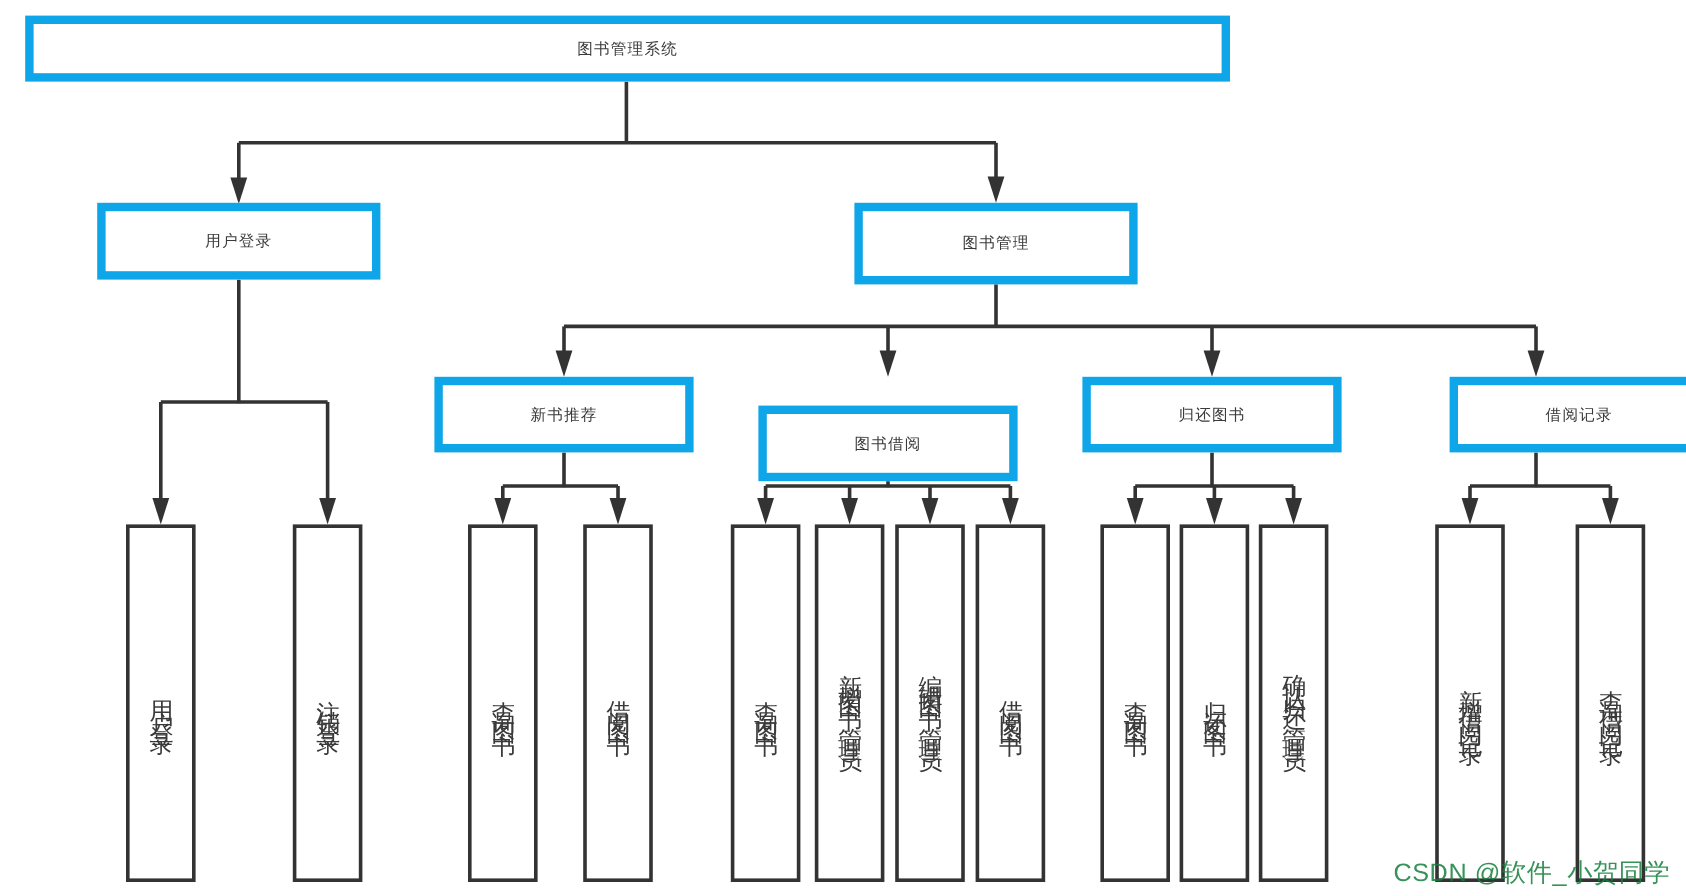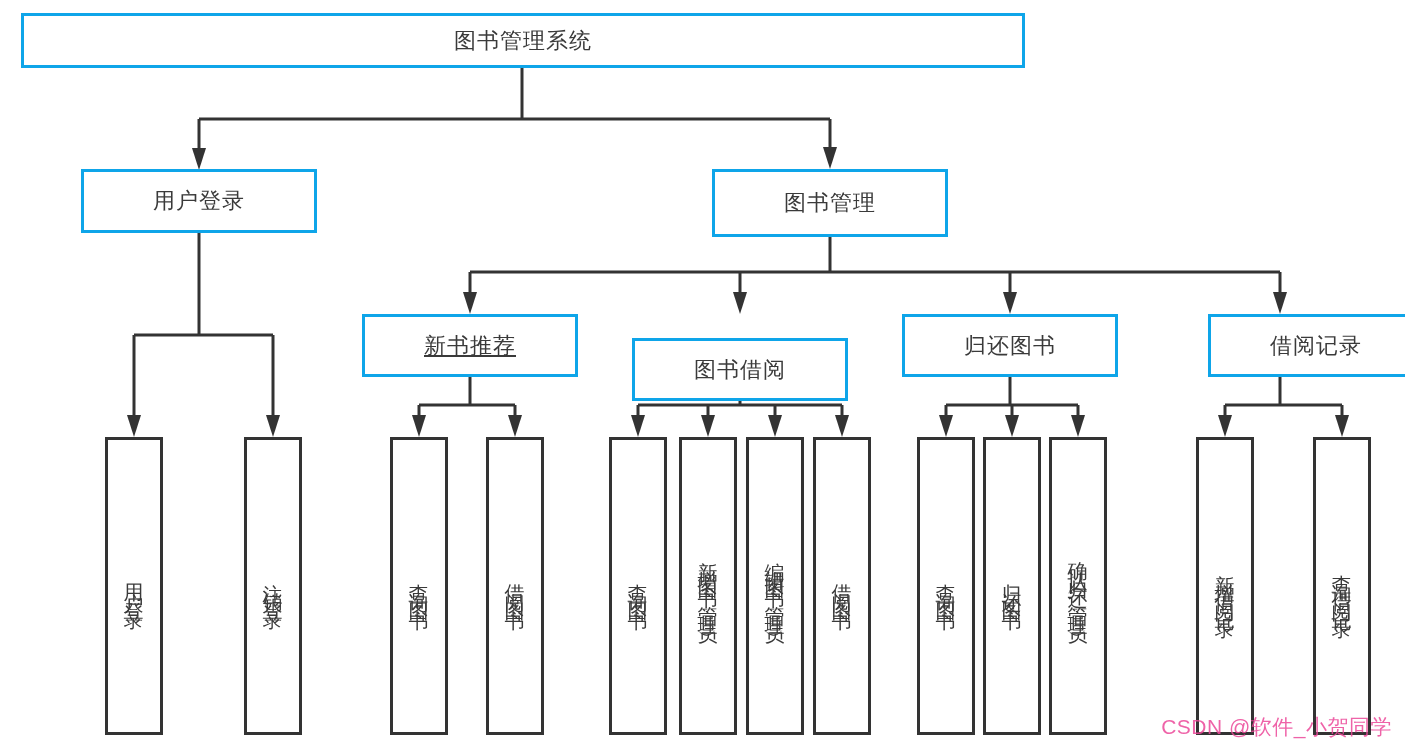--- a/index.html
+++ b/index.html
@@ -12,26 +12,26 @@
     font-family: "Liberation Sans", "DejaVu Sans", sans-serif;
   }
   #connectors {
     position: absolute;
     left: 0; top: 0;
     width: 1405px; height: 747px;
   }
   .node {
     position: absolute;
     box-sizing: border-box;
-    border: 3px solid #0ea5e9;
+    border: 7px solid #0ea5e9;
     background: #ffffff;
     display: flex;
     align-items: center;
     justify-content: center;
-    font-size: 22px;
+    font-size: 13px;
     color: #3a3a3a;
     letter-spacing: 1px;
     white-space: nowrap;
   }
   .leaf {
     position: absolute;
     box-sizing: border-box;
     border: 3px solid #333333;
     background: #ffffff;
     width: 58px;
@@ -45,21 +45,21 @@
     letter-spacing: 9px;
     font-size: 20px;
     line-height: 1;
     color: #3a3a3a;
   }
   #watermark {
     position: absolute;
     top: 713px;
     right: 13px;
     font-size: 21px;
-    color: #ec4899;
+    color: #15803d;
     opacity: 0.85;
     z-index: 10;
     letter-spacing: 0.5px;
     white-space: nowrap;
   }
 </style>
 </head>
 <body>
 
 <div id="stage">
@@ -135,21 +135,21 @@
       <polygon points="1218,415 1232,415 1225,437"></polygon>
       <polygon points="1335,415 1349,415 1342,437"></polygon>
     </g>
   </svg>
 
   <div class="node" style="left:21px; top:13px; width:1004px; height:55px;">图书管理系统</div>
 
   <div class="node" style="left:81px; top:169px; width:236px; height:64px;">用户登录</div>
   <div class="node" style="left:712px; top:169px; width:236px; height:68px;">图书管理</div>
 
-  <div class="node" style="left:362px; top:314px; width:216px; height:63px;text-decoration:underline;">新书推荐</div>
+  <div class="node" style="left:362px; top:314px; width:216px; height:63px;">新书推荐</div>
   <div class="node" style="left:632px; top:314px; width:216px; height:63px;margin-top:24px;">图书借阅</div>
   <div class="node" style="left:902px; top:314px; width:216px; height:63px;">归还图书</div>
   <div class="node" style="left:1208px; top:314px; width:216px; height:63px;">借阅记录</div>
 
   <div class="leaf" style="left:105px; top:437px;">
     <span>用户登录</span>
   </div>
   <div class="leaf" style="left:244px; top:437px;">
     <span>注销登录</span>
   </div>

